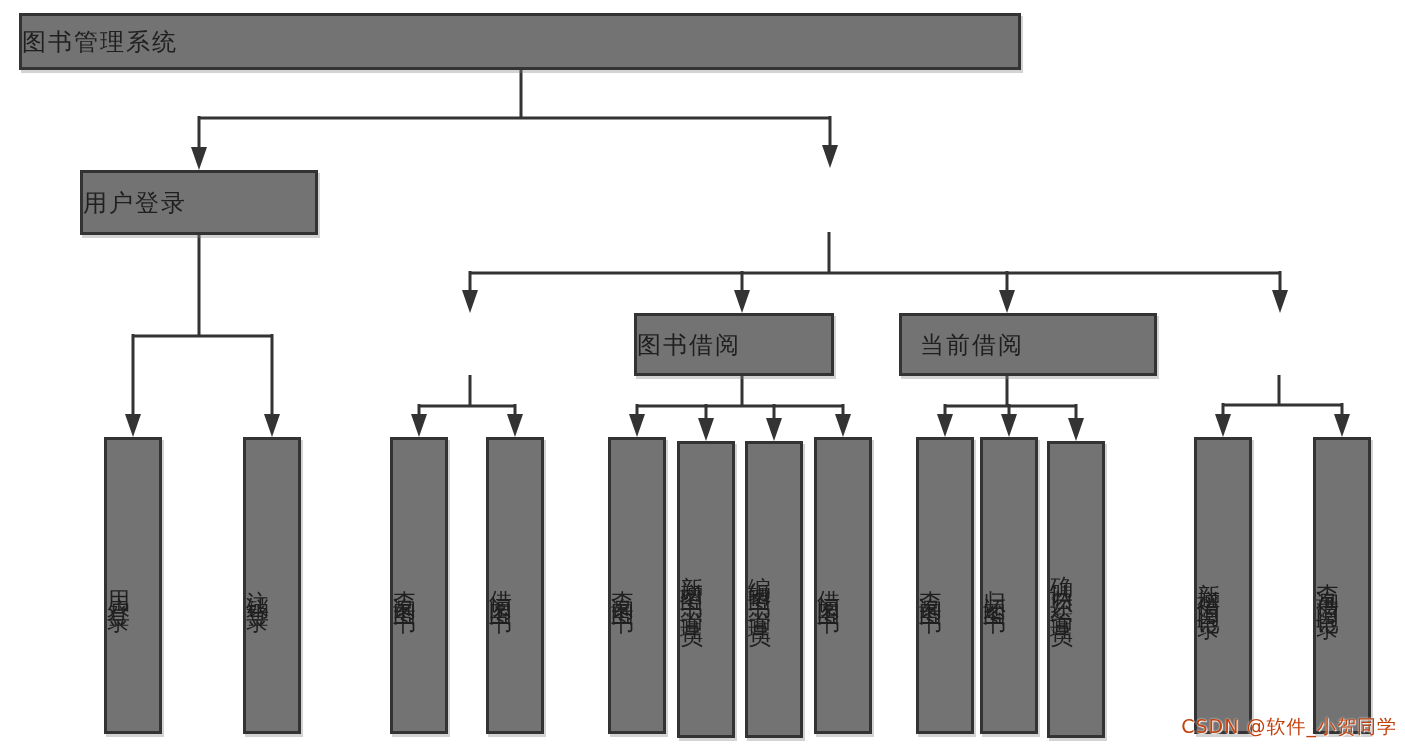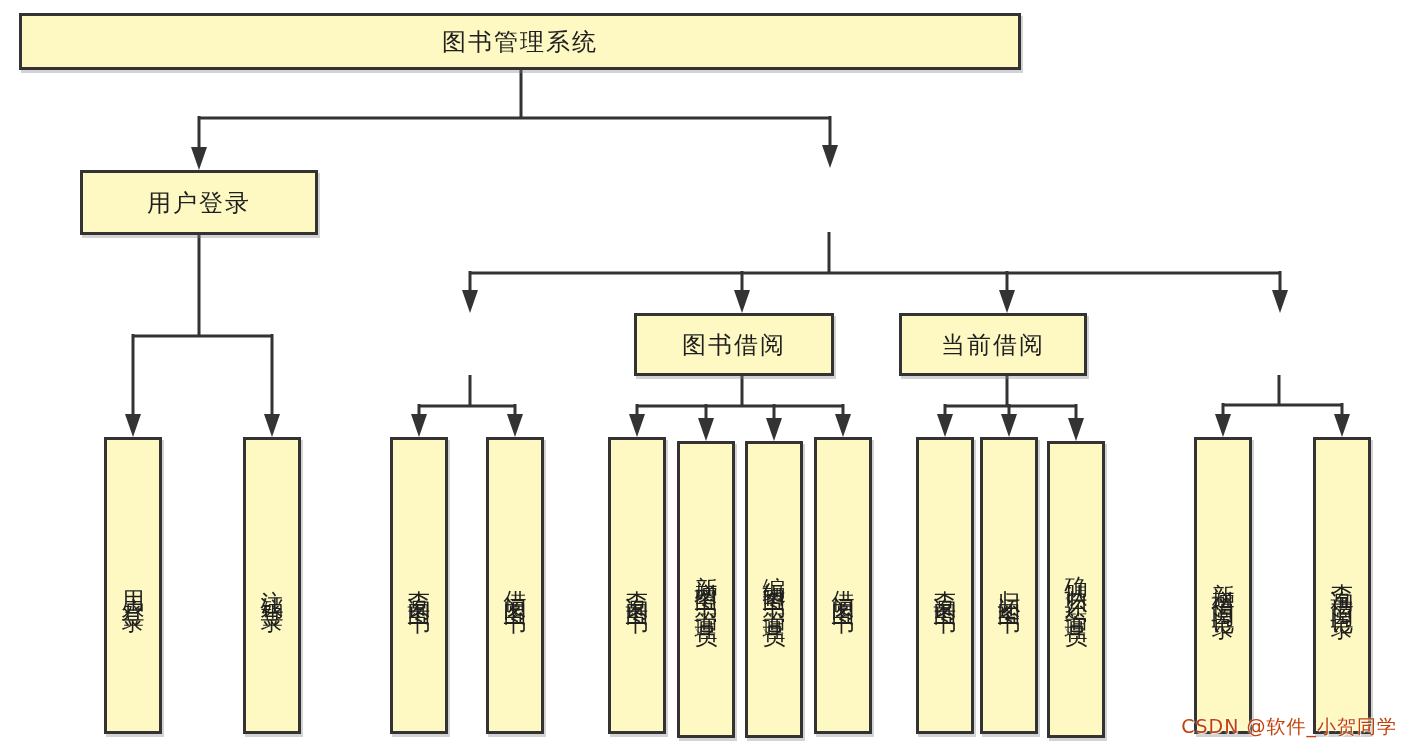--- a/index.html
+++ b/index.html
@@ -8,25 +8,24 @@
     background:#ffffff;
     font-family:"DejaVu Sans","Liberation Sans",sans-serif;
     position:relative;
     overflow:hidden;
     color:#1f1f1f;
   }
   .canvas { position:absolute; left:0; top:0; width:1405px; height:747px; }
   svg.wires { position:absolute; left:0; top:0; z-index:1; }
   .node {
     position:absolute;
-    background:#fef9c3;
+    background:#737373;
     border:3px solid #333333;
     display:flex;
     align-items:center;
-    justify-content:center;
     z-index:2;
     box-shadow:2px 3px 0 rgba(130,130,130,0.35);
   }
   .h-node { font-size:24px; letter-spacing:2px; line-height:1; }
   .v-node { width:58px; height:297px; }
   .v-node .vtxt {
     writing-mode:vertical-rl;
     text-orientation:mixed;
     font-size:23px;
     letter-spacing:7px;
@@ -126,21 +125,21 @@
     <span>图书管理系统</span>
   </div>
 
   <div class="node h-node" style="left:80px; top:170px; width:238px; height:65px;">
     <span>用户登录</span>
   </div>
 
   <div class="node h-node" style="left:634px; top:313px; width:200px; height:63px;font-family:Liberation Serif, serif;">
     <span>图书借阅</span>
   </div>
-  <div class="node h-node" style="left:899px; top:313px; width:188px; height:63px;">
+  <div class="node h-node" style="left:899px; top:313px; width:258px; height:63px;padding-left:18px;">
     <span>当前借阅</span>
   </div>
 
   <div class="node v-node" style="left:104px; top:437px;">
     <span class="vtxt">用户登录</span>
   </div>
   <div class="node v-node" style="left:243px; top:437px;">
     <span class="vtxt">注销登录</span>
   </div>
 

